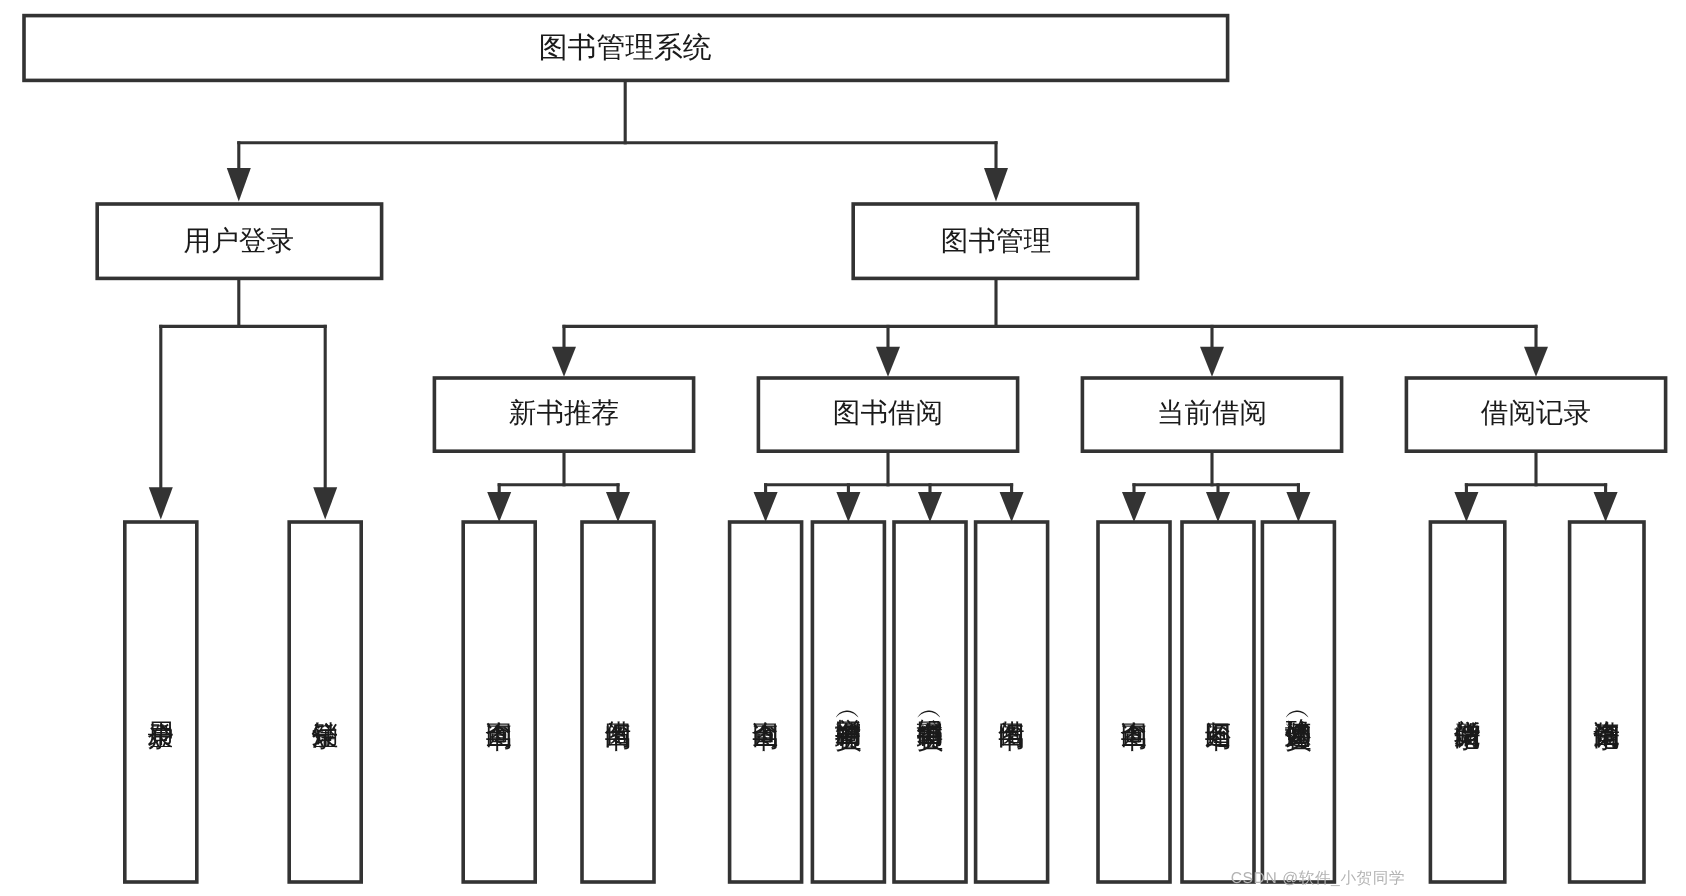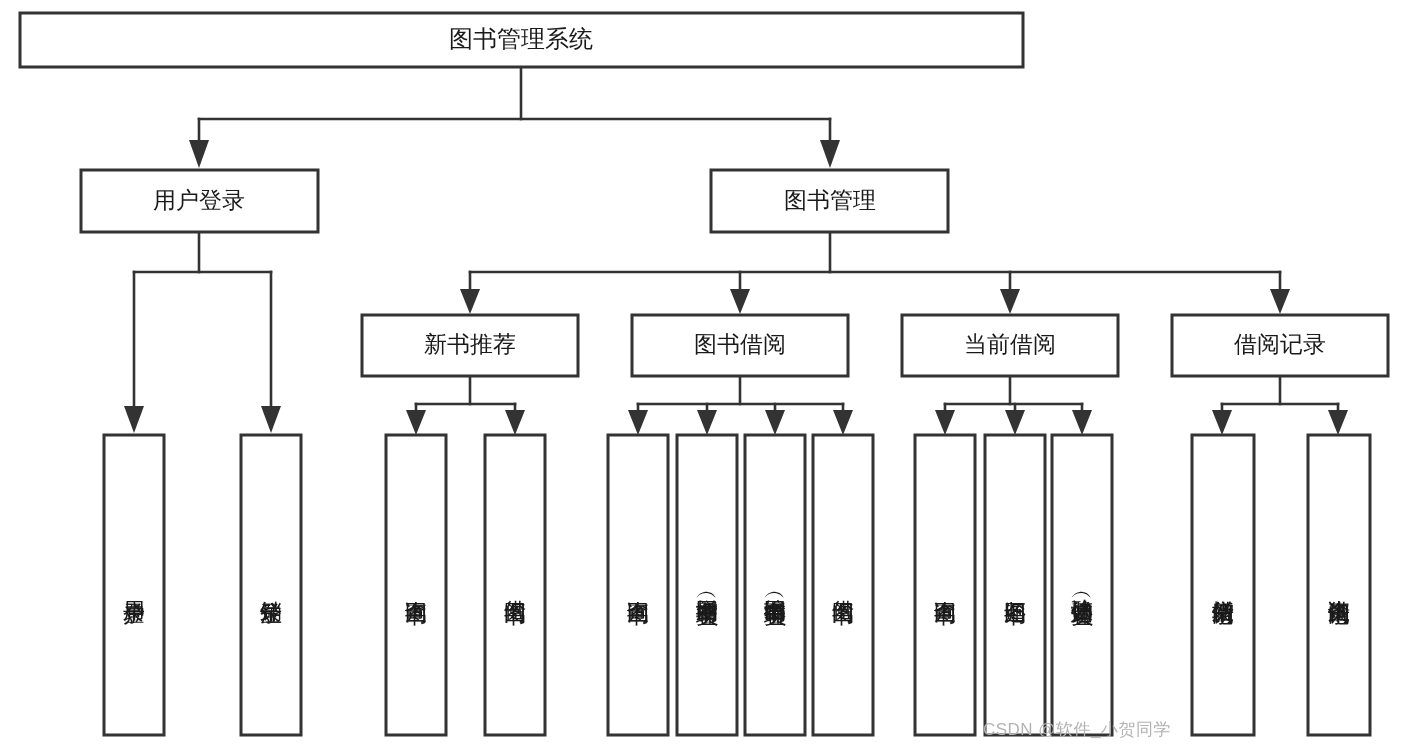--- a/index.html
+++ b/index.html
@@ -48,21 +48,21 @@
     dominant-baseline: middle;
   }
   .node-label-h.title {
     font-size: 24px;
   }
   .watermark {
     position: absolute;
     right: 8px;
     bottom: 6px;
     font-family: "Liberation Sans", "DejaVu Sans", sans-serif;
-    font-size: 17px;
+    font-size: 13px;
     color: #b3b3b3;
     white-space: nowrap;
     letter-spacing: 0.5px;
     pointer-events: none;
     margin-left: 16px;
   }
   
   .vlabel {
     position: absolute;
     display: flex;

